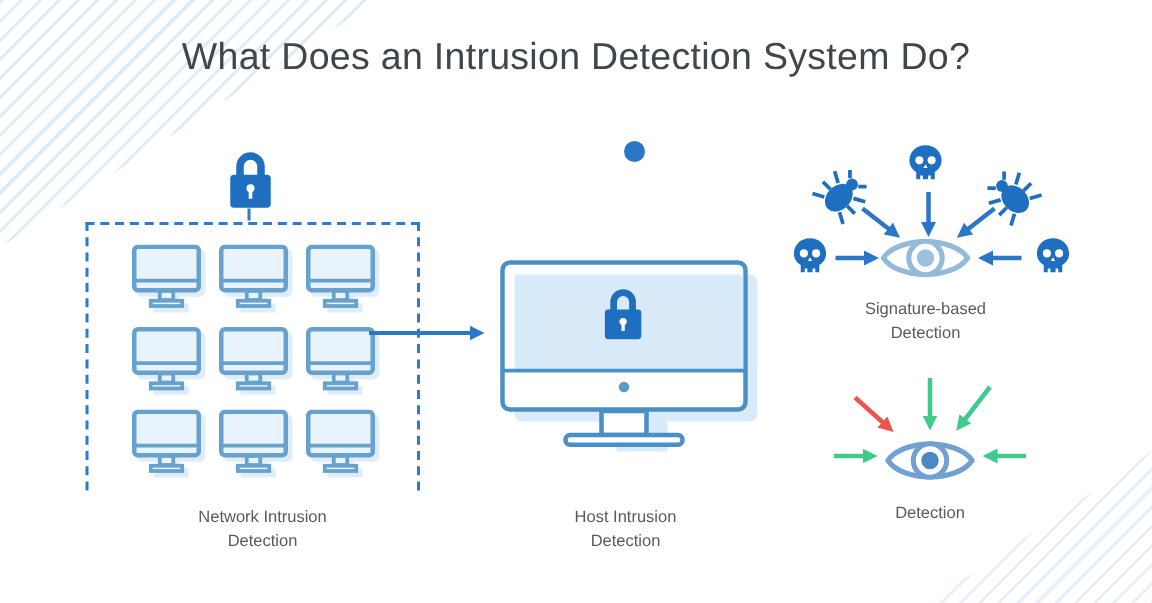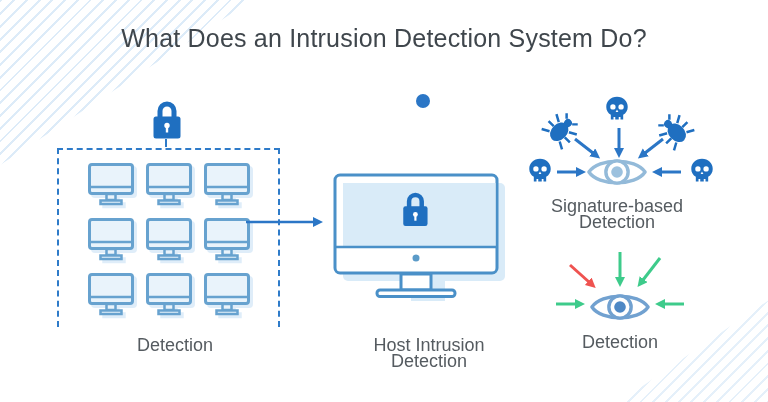--- a/index.html
+++ b/index.html
@@ -33,21 +33,21 @@
   .dashed-box{position:absolute;left:57px;top:148px;width:219px;height:177px;
       border-top:2px dashed var(--dashed-border);
       border-left:2px dashed var(--dashed-border);
       border-right:2px dashed var(--dashed-border);}
   .lock-connector{position:absolute;left:165px;top:139px;width:2px;height:8px;
       background:var(--dashed-border);}
 
   .abs{position:absolute;}
   .mon{filter:drop-shadow(3px 3px 0 rgba(197,223,244,.55));}
 
-  .caption{position:absolute;width:170px;text-align:center;font-size:18px;
+  .caption{position:absolute;width:170px;text-align:center;font-size:11px;
       line-height:16px;color:var(--label-text);}
 
   .deco-dot{position:absolute;left:416px;top:94px;width:14px;height:14px;
       border-radius:50%;background:var(--accent-blue);}
 
   svg{display:block;}
 </style>
 </head>
 <body>
 
@@ -118,41 +118,42 @@
       <rect x="12.5" y="37.5" width="21" height="3.5" fill="#e9f3fb" stroke="#67a2cf" stroke-width="2.5"></rect>
     </svg>
   <svg class="abs mon" style="left:204px;top:273px" width="46" height="44" viewBox="0 0 46 44">
       <rect x="1.5" y="1.5" width="43" height="29" rx="2.5" fill="#e9f3fb" stroke="#67a2cf" stroke-width="3"></rect>
       <line x1="2.5" y1="24" x2="43.5" y2="24" stroke="#67a2cf" stroke-width="2.5"></line>
       <rect x="18.5" y="31" width="9" height="6" fill="#e9f3fb" stroke="#67a2cf" stroke-width="2.5"></rect>
       <rect x="12.5" y="37.5" width="21" height="3.5" fill="#e9f3fb" stroke="#67a2cf" stroke-width="2.5"></rect>
     </svg>
 
   <div class="caption" style="left:90px;top:337px">
+    <div>Network Intrusion</div>
     <div>Detection</div>
   </div>
 
   <svg class="abs" style="left:327px;top:171px" width="180" height="134" viewBox="0 0 180 134">
     <rect x="16" y="12" width="162" height="98" rx="5" fill="#d9ebf8"></rect>
     <rect x="84" y="106" width="34" height="24" fill="#d9ebf8"></rect>
     <rect x="8" y="4" width="162" height="98" rx="5" fill="#fff" stroke="#4a90c8" stroke-width="3"></rect>
     <rect x="16" y="12" width="152.5" height="64" fill="#d9ebf8"></rect>
     <line x1="9" y1="76" x2="169" y2="76" stroke="#4a90c8" stroke-width="2.5"></line>
     <circle cx="89" cy="87" r="3.5" fill="#5b9bc8"></circle>
     <rect x="74" y="103" width="30" height="16" fill="#fff" stroke="#4a90c8" stroke-width="3"></rect>
     <rect x="50" y="119" width="78" height="6.5" rx="3" fill="#fff" stroke="#4a90c8" stroke-width="3"></rect>
     <g transform="translate(74,20) scale(0.9)">
       <path d="M9 19 V11.5 a7 7 0 0 1 14 0 V19" fill="none" stroke="#1f6fc0" stroke-width="5"></path>
       <rect x="2.5" y="17" width="27" height="22" rx="2.5" fill="#1f6fc0"></rect>
       <circle cx="16" cy="26" r="2.7" fill="#fff"></circle>
       <rect x="14.8" y="27.5" width="2.4" height="5.5" fill="#fff"></rect>
     </g>
   </svg>
 
-  <div class="caption" style="left:344px;top:337px">
+  <div class="caption" style="left:332px;top:337px">
     <div>Host Intrusion</div>
     <div>Detection</div>
   </div>
 
   <svg class="abs" style="left:586px;top:152px" width="62" height="40" viewBox="0 0 64 40">
     <path d="M3 20 C 13 5, 51 5, 61 20 C 51 35, 13 35, 3 20 Z" fill="#fff" stroke="#93bad9" stroke-width="3.5" stroke-linejoin="round"></path>
     <circle cx="32" cy="20" r="11.5" fill="#fff" stroke="#93bad9" stroke-width="3.5"></circle>
     <circle cx="32" cy="20" r="6" fill="#9cc1de"></circle>
   </svg>
 

